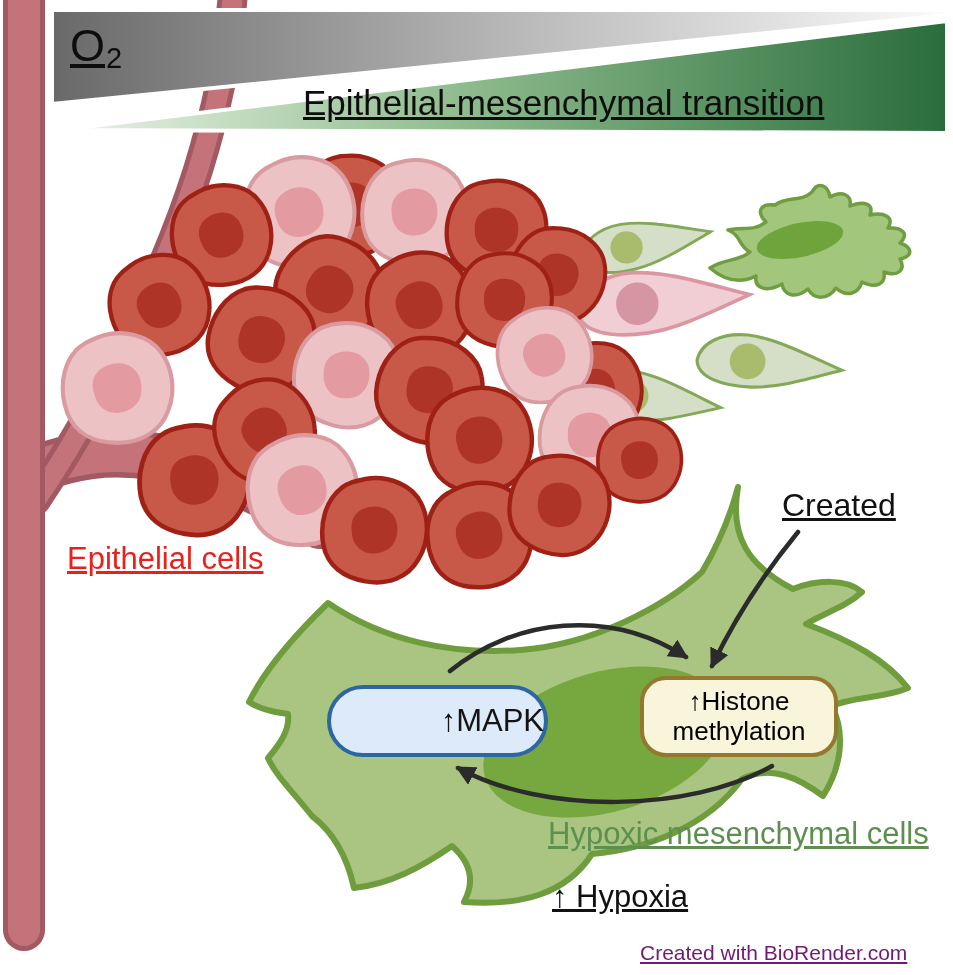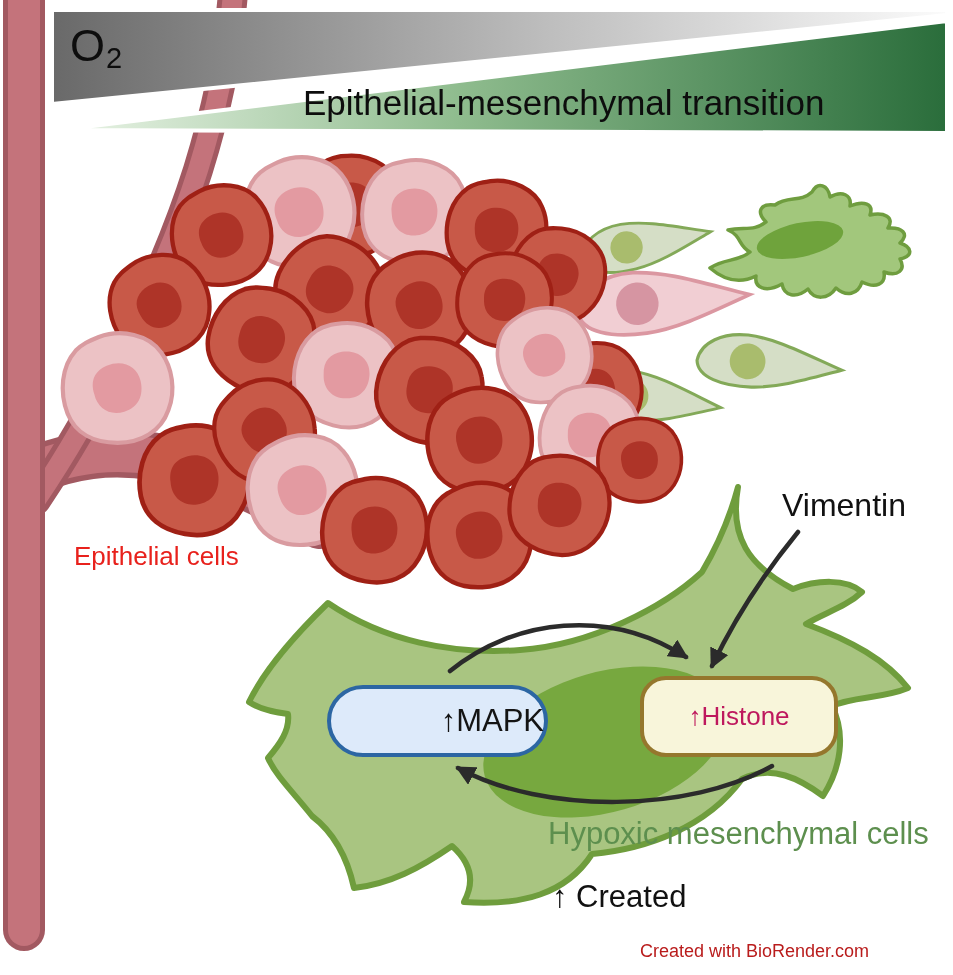--- a/index.html
+++ b/index.html
@@ -1,39 +1,39 @@
 <!DOCTYPE html>
 <html style="--text: #111111; --arrow: #2b2b2b; --label-red: #e8211c; --label-green: #5d8f4e; --vessel-fill: #c4737b; --vessel-outline: #a25961; --o2-grad-start: #696969; --o2-grad-mid: #bdbdbd; --o2-grad-end: #fbfbfb; --emt-grad-start: #eaf4e7; --emt-grad-mid: #8fbc8e; --emt-grad-end: #2a6d3b; --epithelial-body: #c85948; --epithelial-outline: #9f2015; --epithelial-nucleus: #ae3428; --epithelial-light-body: #ecc2c5; --epithelial-light-outline: #d99ba0; --epithelial-light-nucleus: #e39aa1; --spindle-body: #d5dec6; --spindle-outline: #83a958; --spindle-nucleus: #a9bc6d; --spindle-pink-body: #f1ced3; --spindle-pink-outline: #db97a1; --spindle-pink-nucleus: #d695a2; --mesenchymal-body: #a9c581; --mesenchymal-outline: #6f9d3d; --mesenchymal-nucleus: #77a83f; --spiky-body: #a2c77c; --spiky-outline: #6f9d3f; --spiky-nucleus: #6fa33c; --mapk-fill: #ddeafa; --mapk-border: #2c66a3; --histone-fill: #f8f5da; --histone-border: #95772d;"><head>
 <meta charset="utf-8">
 <style>
   html,body{margin:0;padding:0;background:#fff;}
   #stage{position:relative;width:953px;height:975px;overflow:hidden;background:#fff;
          font-family:"Liberation Sans", sans-serif;}
   #art{position:absolute;inset:0;z-index:0;}
-  .ov{position:absolute;z-index:2;white-space:nowrap;color:var(--text,#111);}
+  .ov{position:absolute;z-index:2;white-space:nowrap;color:var(--text,#111);text-decoration:underline;}
   
   #o2Label{left:70px;top:20px;font-size:45px;color:#0d0d0d;}
   #o2Label .sub{font-size:29px;position:relative;top:7px;left:1px;}
   #emtLabel{left:303px;top:83px;font-size:35px;color:#0d0d0d;}
   
-  #epiTitle{left:74px;top:541px;font-size:26px;color:var(--label-red,#e8211c);}
+  #epiTitle{left:67px;top:541px;font-size:31px;color:var(--label-red,#e8211c);}
   #epiMarker{left:73px;top:577px;font-size:31px;}
   #hypoxiaLabel{left:782px;top:487px;font-size:32px;}
   #mesTitle{left:548px;top:816px;font-size:31px;color:var(--label-green,#5d8f4e);}
   #mesMarker{left:552px;top:879px;font-size:31px;}
-  #credit{left:640px;top:941px;font-size:18px;color:#b91c1c;}
+  #credit{left:640px;top:941px;font-size:21px;color:#701a75;}
   
   .pill{position:absolute;z-index:3;display:flex;flex-direction:column;align-items:center;
         justify-content:center;text-align:center;box-sizing:border-box;}
   #mapkPill{left:327px;top:685px;width:221px;height:72px;border-radius:36px;
             background:var(--mapk-fill,#ddeafa);border:4px solid var(--mapk-border,#2c66a3);
             font-size:31px;color:#141414;align-items:flex-end;}
   #histonePill{left:640px;top:676px;width:198px;height:81px;border-radius:26px;
             background:var(--histone-fill,#f8f5da);border:4px solid var(--histone-border,#95772d);
-            font-size:26px;line-height:1.12;color:#be185d;}
+            font-size:26px;line-height:1.12;color:#000000;}
   
   .cell-red  .body{fill:var(--epithelial-body,#c85948);stroke:var(--epithelial-outline,#9f2015);stroke-width:4.5;}
   .cell-red  .nuc{fill:var(--epithelial-nucleus,#ae3428);}
   .cell-pink .body{fill:var(--epithelial-light-body,#ecc2c5);stroke:var(--epithelial-light-outline,#d99ba0);stroke-width:4;}
   .cell-pink .nuc{fill:var(--epithelial-light-nucleus,#e39aa1);}
   .spindle-pale .body{fill:var(--spindle-body,#d5dec6);stroke:var(--spindle-outline,#83a958);stroke-width:3;}
   .spindle-pale .nuc{fill:var(--spindle-nucleus,#a9bc6d);}
   .spindle-pink .body{fill:var(--spindle-pink-body,#f1ced3);stroke:var(--spindle-pink-outline,#db97a1);stroke-width:3;}
   .spindle-pink .nuc{fill:var(--spindle-pink-nucleus,#d695a2);}
 </style>
@@ -229,26 +229,27 @@
     </g>
   </svg>
 
   <div class="ov" id="o2Label">
     <span>O</span><span class="sub">2</span>
   </div>
   <div class="ov" id="emtLabel">Epithelial-mesenchymal transition</div>
 
   <div class="ov" id="epiTitle">Epithelial cells</div>
 
-  <div class="ov" id="hypoxiaLabel">Vimentin</div>
+  <div class="ov" id="hypoxiaLabel">Created</div>
 
   <div class="pill" id="mapkPill">
     <span>↑MAPK</span>
   </div>
   <div class="pill" id="histonePill">
     <span>↑Histone</span>
+    <span>methylation</span>
   </div>
 
   <div class="ov" id="mesTitle">Hypoxic mesenchymal cells</div>
-  <div class="ov" id="mesMarker">↑ Created</div>
+  <div class="ov" id="mesMarker">↑ Hypoxia</div>
 
   <div class="ov" id="credit">Created with BioRender.com</div>
 </div>
 
 </body></html>

